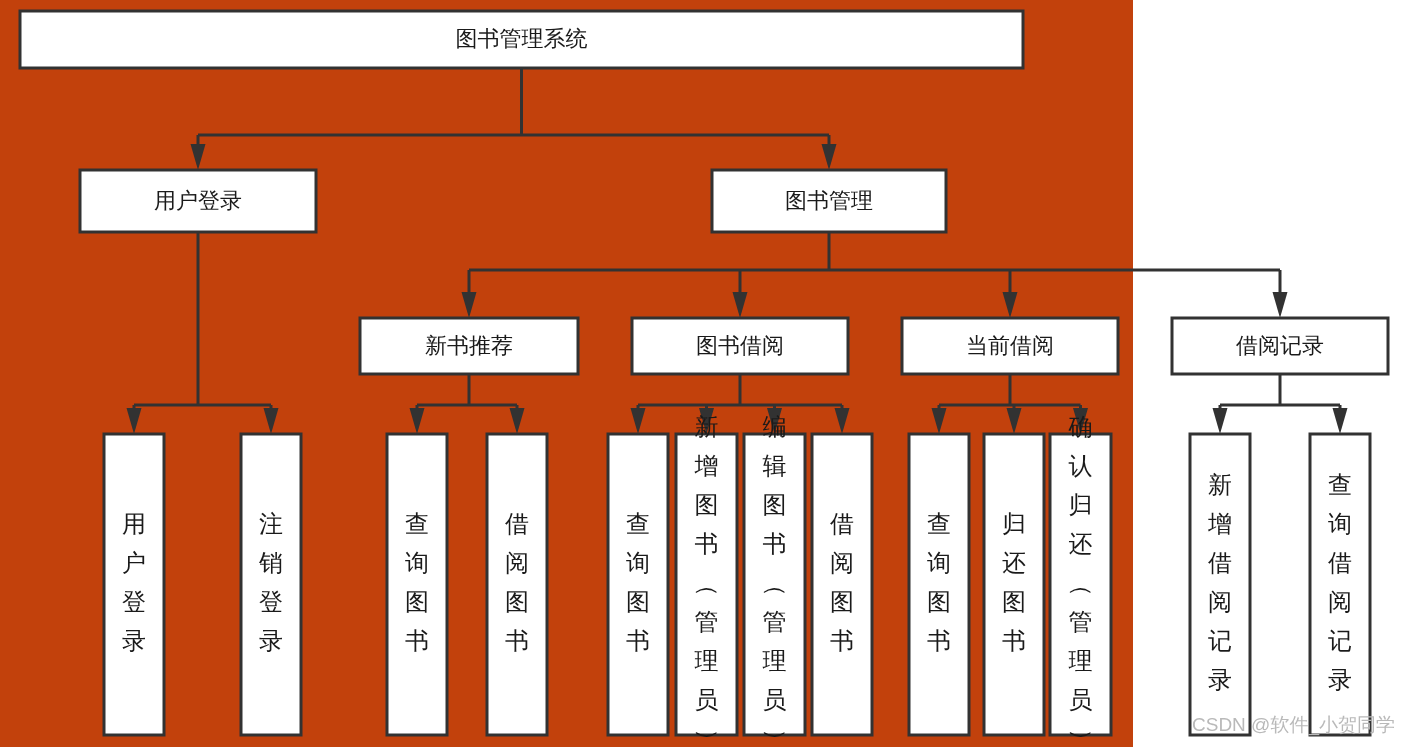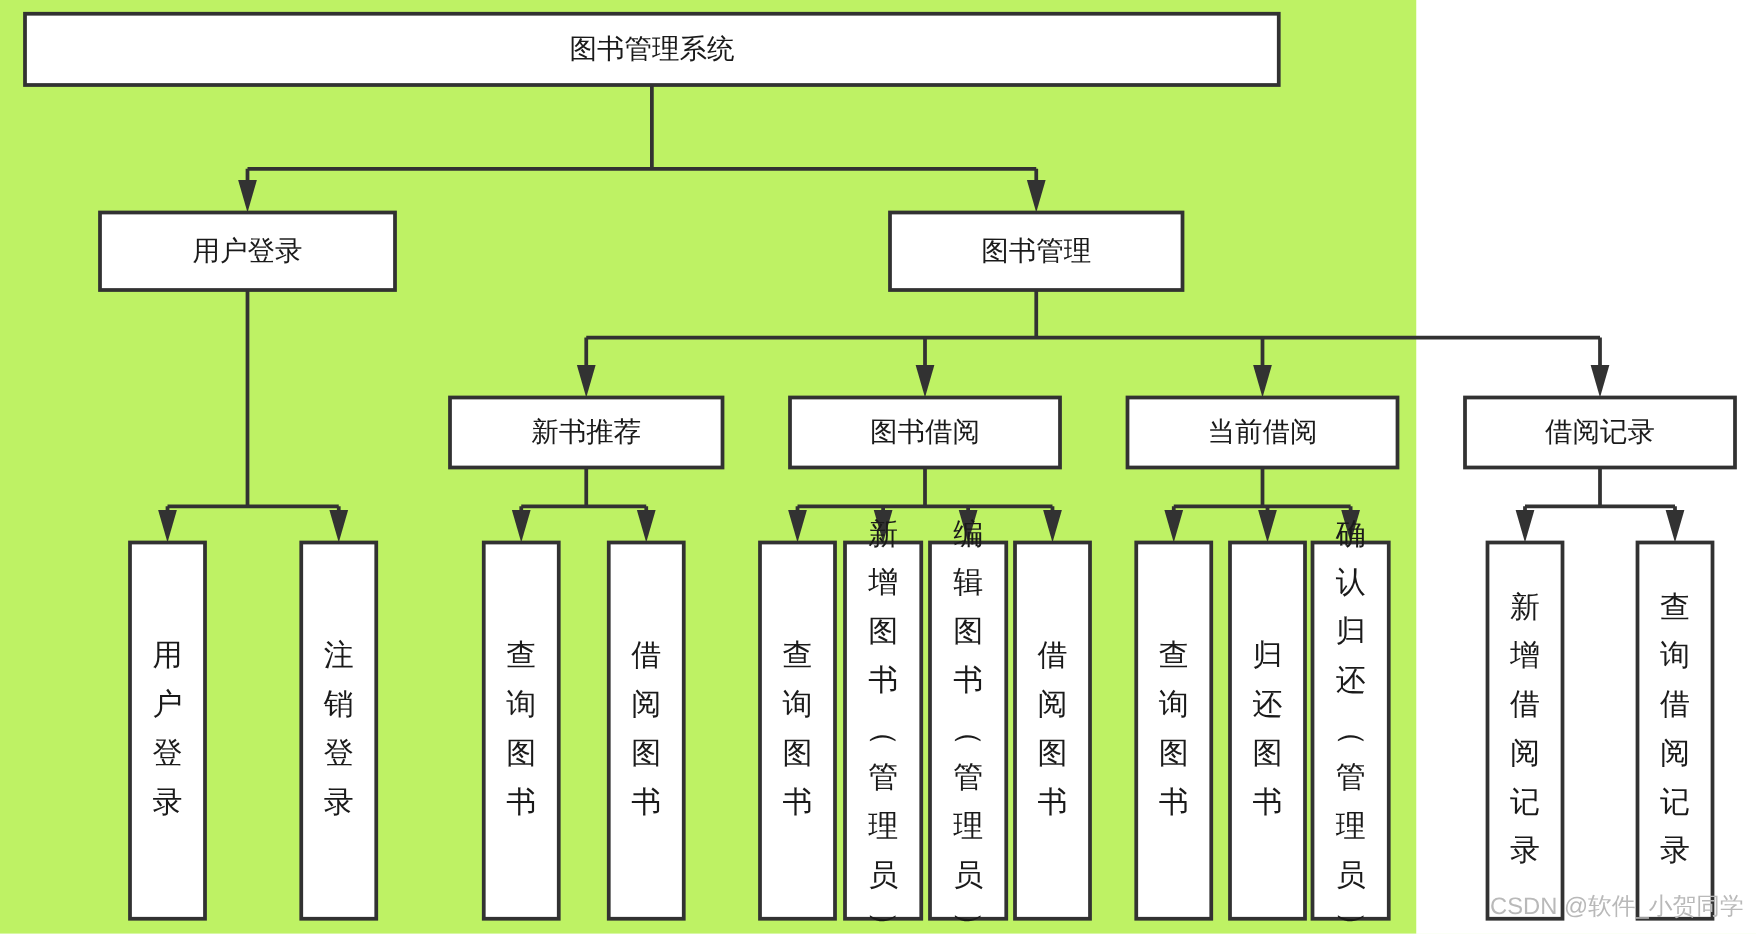--- a/index.html
+++ b/index.html
@@ -11,21 +11,21 @@
   body {
     width: 1405px;
     height: 747px;
     font-family: "Liberation Sans", "DejaVu Sans", sans-serif;
     overflow: hidden;
   }
   #diagram-root {
     position: relative;
     width: 1133px;
     height: 747px;
-    background: #bef264;
+    background: #c2410c;
   }
   svg#diagram-svg {
     display: block;
     width: 1405px;
     height: 747px;
   }
   .node-box {
     fill: #ffffff;
     stroke: #323232;
     stroke-width: 3;

